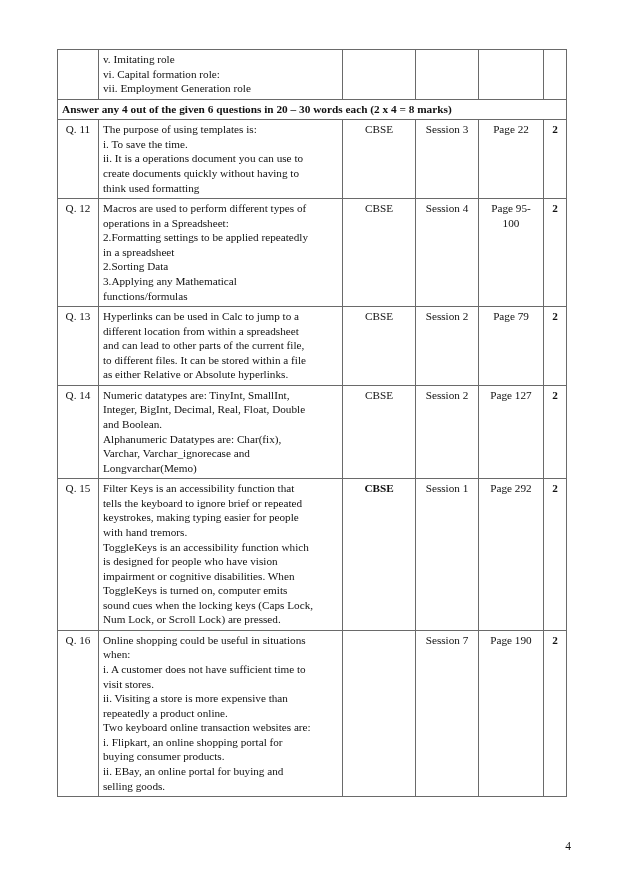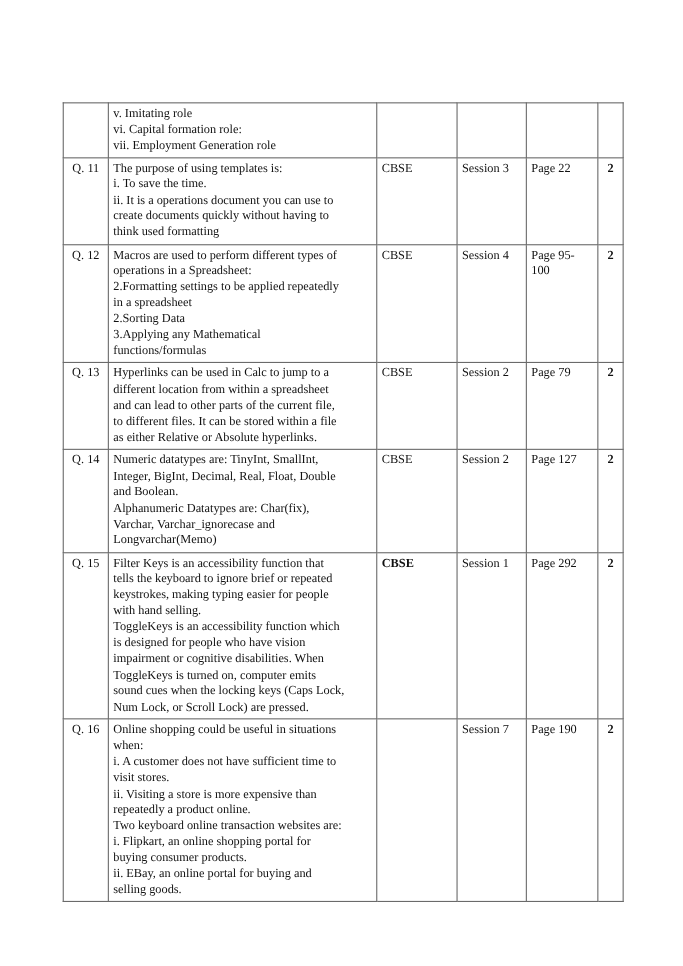--- a/index.html
+++ b/index.html
@@ -17,21 +17,20 @@
     overflow: hidden;
   }
 
   .page {
     position: absolute;
     left: 0;
     top: 0;
     width: 621px;
     height: 640px;
     background: #ffffff;
-    margin-top: 44px;
   }
 
   .answer-table {
     position: absolute;
     left: 57px;
     top: 49px;
     width: 509px;
     border-collapse: collapse;
     table-layout: fixed;
     font-size: 11.2px;
@@ -56,21 +55,21 @@
     font-weight: normal;
     text-align: center;
     white-space: nowrap;
     padding-left: 2px;
     padding-right: 2px;
   }
   td.ans {
     text-align: left;
   }
   td.ctr {
-    text-align: left;
+    text-align: center;
   }
   td.marks {
     text-align: center;
     font-weight: bold;
   }
   td.bold-src {
     font-weight: bold;
   }
 
   .section-note {
@@ -120,20 +119,23 @@
               <span class="line">vi. Capital formation role:</span>
               <span class="line">vii. Employment Generation role</span>
             </div>
         </td>
         <td class="ctr"></td>
         <td class="ctr"></td>
         <td class="ctr"></td>
         <td class="marks"></td>
       </tr>
 
+      <tr>
+        <td class="section-note" colspan="6">Answer any 4 out of the given 6 questions in 20 – 30 words each (2 x 4 = 8 marks)</td>
+      </tr>
 
     <tr>
           <td class="qno">Q. 11</td>
           <td class="ans">
             <div>
               <span class="line">The purpose of using templates is:</span>
               <span class="line">i. To save the time.</span>
               <span class="line">ii. It is a operations document you can use to</span>
               <span class="line">create documents quickly without having to</span>
               <span class="line">think used formatting</span>
@@ -195,21 +197,21 @@
           <td class="ctr">Page 127</td>
           <td class="marks">2</td>
         </tr>
         <tr>
           <td class="qno">Q. 15</td>
           <td class="ans">
             <div>
               <span class="line">Filter Keys is an accessibility function that</span>
               <span class="line">tells the keyboard to ignore brief or repeated</span>
               <span class="line">keystrokes, making typing easier for people</span>
-              <span class="line">with hand selling.</span>
+              <span class="line">with hand tremors.</span>
               <span class="line">ToggleKeys is an accessibility function which</span>
               <span class="line">is designed for people who have vision</span>
               <span class="line">impairment or cognitive disabilities. When</span>
               <span class="line">ToggleKeys is turned on, computer emits</span>
               <span class="line">sound cues when the locking keys (Caps Lock,</span>
               <span class="line">Num Lock, or Scroll Lock) are pressed.</span>
             </div>
           </td>
           <td class="ctr bold-src">CBSE</td>
           <td class="ctr">Session 1</td>

